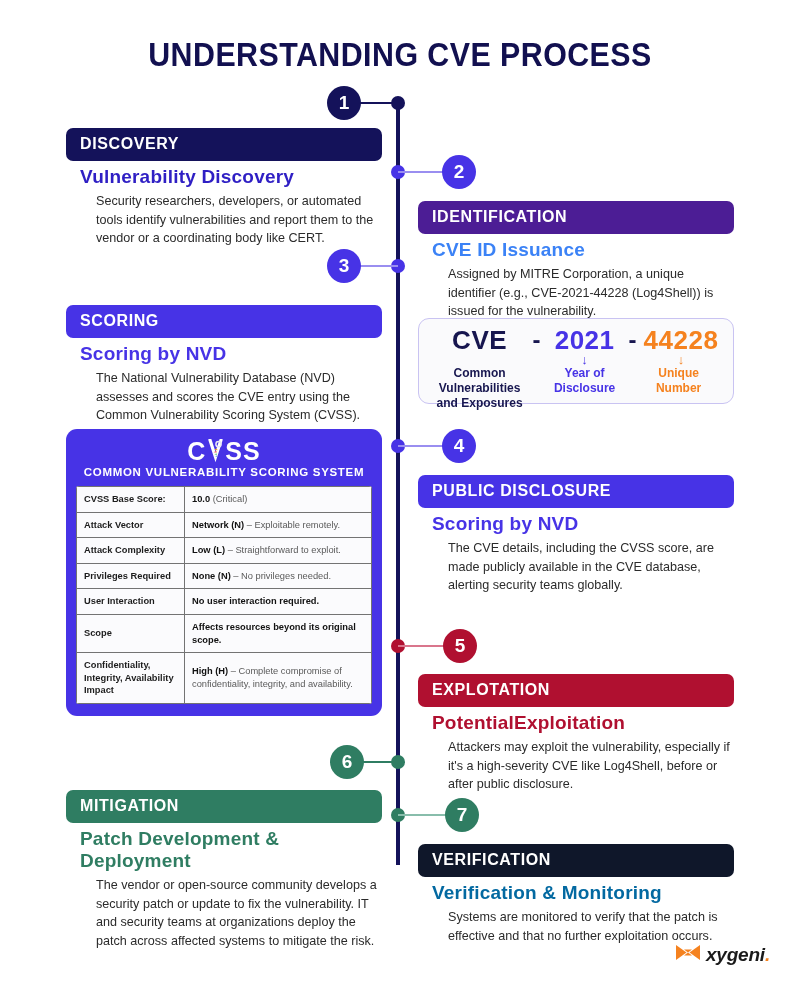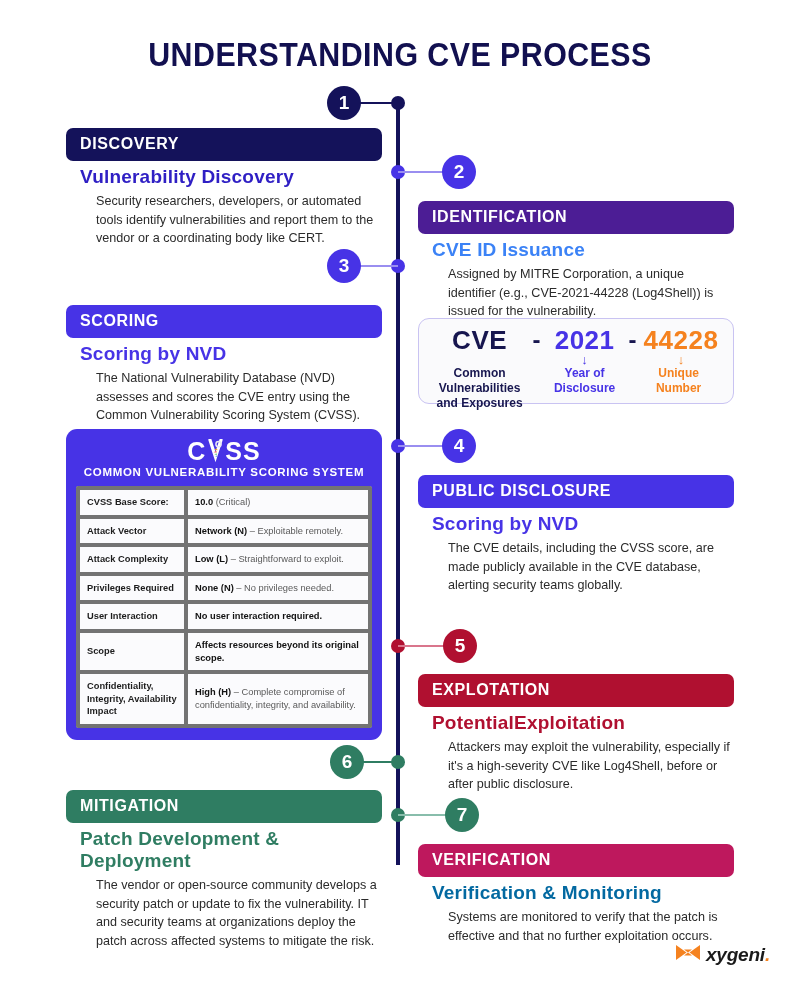--- a/index.html
+++ b/index.html
@@ -166,21 +166,21 @@
     margin: 2px 0 8px 0;
   }
   table.cvss-table {
     width: 100%;
     border-collapse: collapse;
     background: #fbfbfd;
     border-radius: 3px;
     overflow: hidden;
   }
   table.cvss-table td {
-    border: 4px solid #737373;
+    border: 1px solid #737373;
     padding: 6px 7px;
     vertical-align: middle;
   }
   td.k {
     width: 108px;
     font-size: 9.3px;
     font-weight: bold;
     color: #1d1d1d;
     line-height: 1.35;
   }
@@ -358,21 +358,21 @@
   <div class="step-body">Attackers may exploit the vulnerability, especially if it's a high-severity CVE like Log4Shell, before or after public disclosure.</div>
 </div>
 
 <div class="step left" style="top:790px;">
   <div class="step-header" style="background:#2f7d62;">MITIGATION</div>
   <div class="step-sub" style="color:#2f7d62;">Patch Development &amp; Deployment</div>
   <div class="step-body">The vendor or open-source community develops a security patch or update to fix the vulnerability. IT and security teams at organizations deploy the patch across affected systems to mitigate the risk.</div>
 </div>
 
 <div class="step right" style="top:844px;">
-  <div class="step-header" style="background:#be185d;">VERIFICATION</div>
+  <div class="step-header" style="background:#0f172a;">VERIFICATION</div>
   <div class="step-sub" style="color:#0369a1;">Verification &amp; Monitoring</div>
   <div class="step-body">Systems are monitored to verify that the patch is effective and that no further exploitation occurs.</div>
 </div>
 
 <div class="logo">
   <span>
     <svg width="26" height="19" viewBox="0 0 26 19" aria-hidden="true">
       <path d="M1 2 L11.5 9.5 L1 17 Z" fill="#f5821f"></path>
       <path d="M25 2 L14.5 9.5 L25 17 Z" fill="#f5821f"></path>
       <path d="M9 6.5 L17 6.5 L13 9.5 Z" fill="#f5821f"></path>

